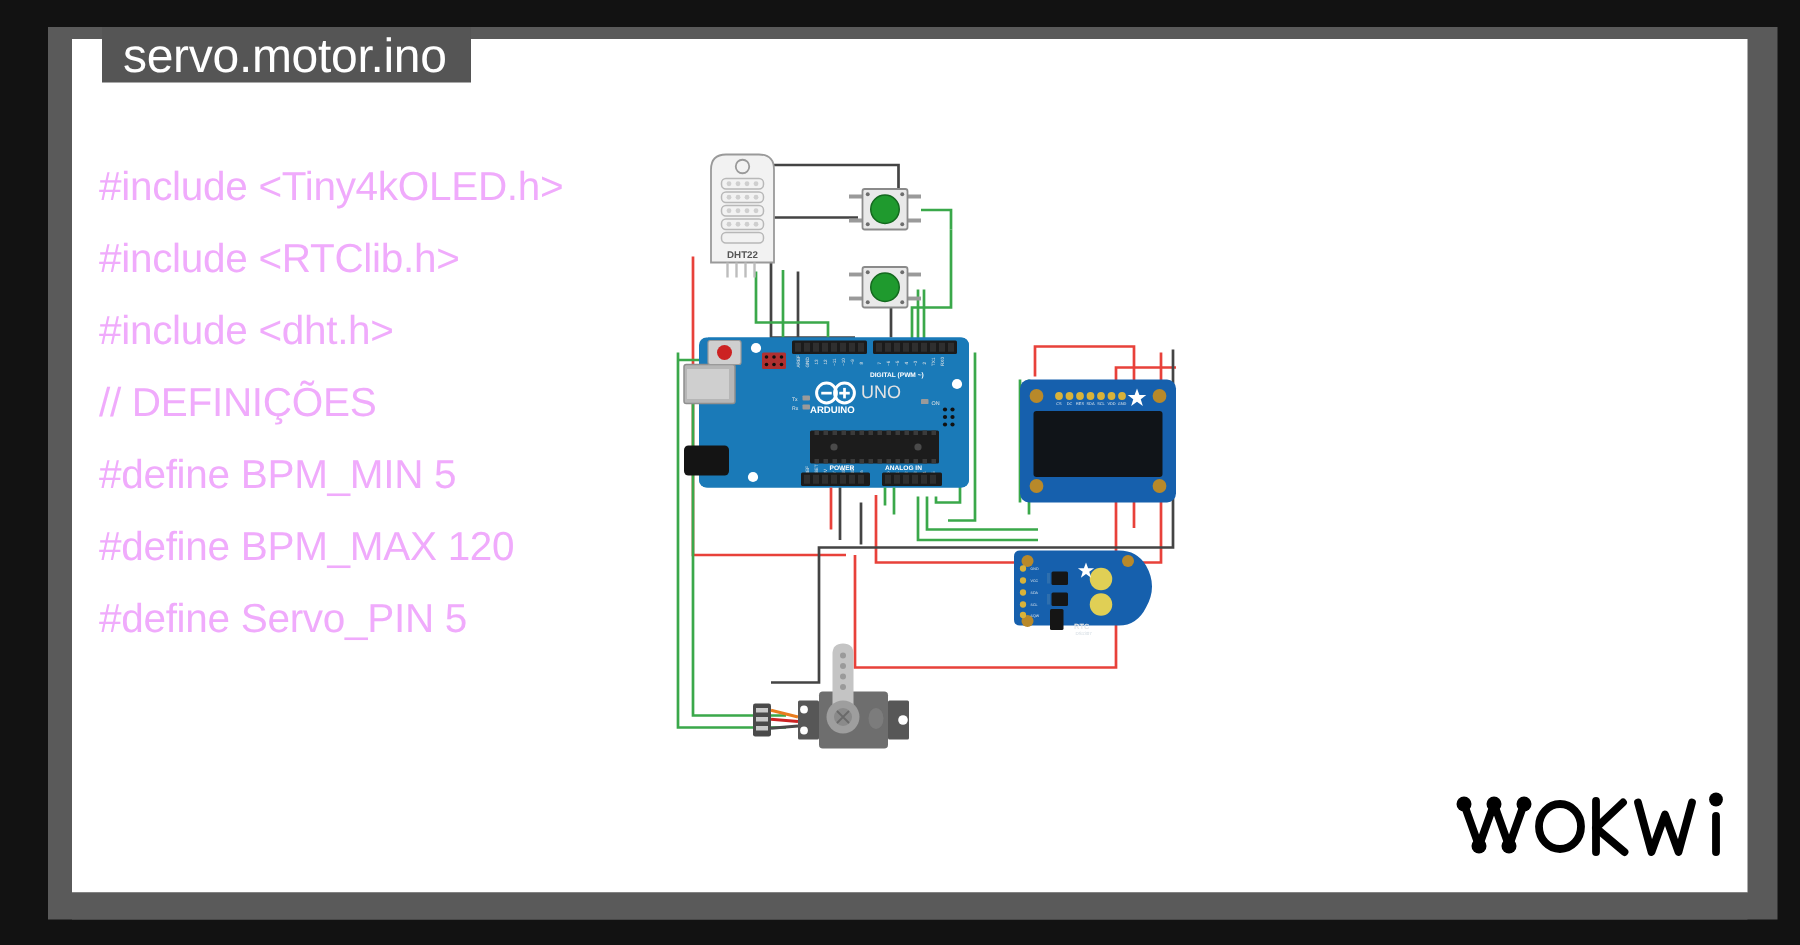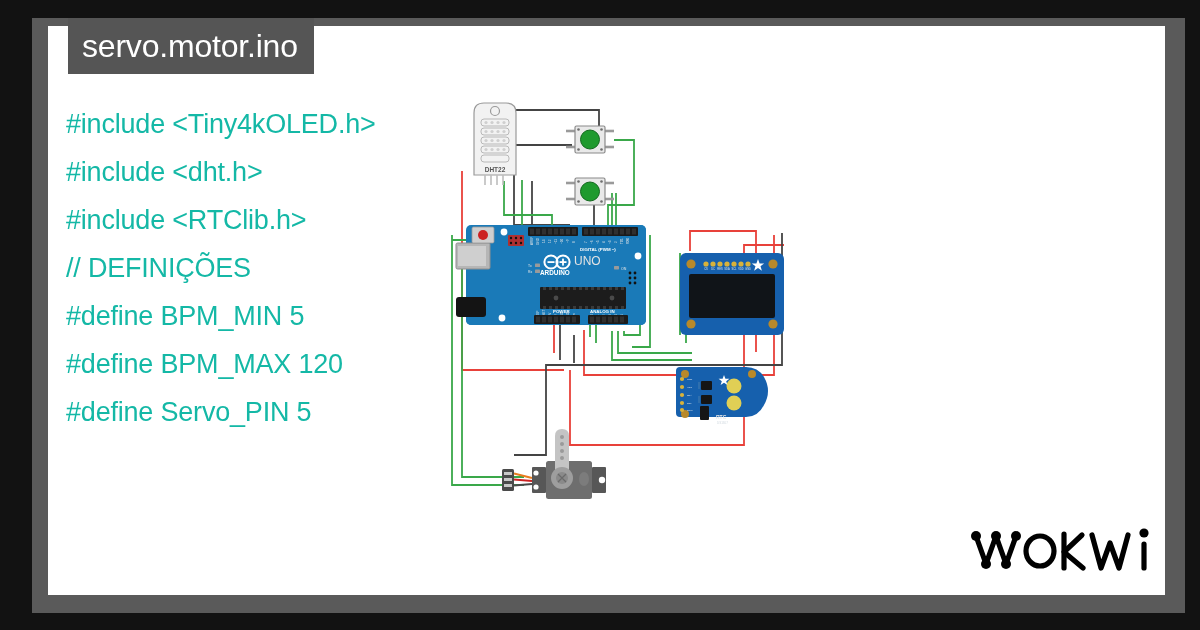--- a/index.html
+++ b/index.html
@@ -22,21 +22,21 @@
     position: absolute;
     left: 48px; top: 26px;
     width: 1117px; height: 569px;
     background: #ffffff;
   }
 
   
   .title-chip {
     position: absolute;
     left: 68px; top: 18px;
-    height: 56px;
+    height: 37px;
     padding: 0 16px 0 14px;
     display: flex; align-items: center;
     background: #555555;
     z-index: 40;
   }
   .title-chip .txt {
     color: #ffffff;
     font-size: 32px;
     line-height: 1;
     letter-spacing: -0.2px;
@@ -45,21 +45,21 @@
 
   
   .code {
     position: absolute;
     left: 66px; top: 100px;
     width: 420px;
     z-index: 30;
     pointer-events: none;
   }
   .code .line {
-    color: #14b8a6;
+    color: #f0abfc;
     font-size: 27px;
     line-height: 48px;
     white-space: pre;
     letter-spacing: -0.2px;
   }
   .code .line.blank { color: transparent; }
 
   
   .bottom-bar {
     position: absolute;
@@ -490,22 +490,22 @@
         <circle cx="60" cy="21" r="11" fill="#9e9e9e"></circle>
         <circle cx="60" cy="21" r="6" fill="#8a8a8a"></circle>
         <path d="M56 17 l8 8 M64 17 l-8 8" stroke="#6a6a6a" stroke-width="1.2"></path>
         <ellipse cx="82" cy="22" rx="5" ry="7" fill="#7c7c7c"></ellipse>
       </g>
     </svg>
   </div>
 
   <div class="code">
     <div class="line">#include &lt;Tiny4kOLED.h&gt;</div>
+    <div class="line">#include &lt;RTClib.h&gt;</div>
     <div class="line">#include &lt;dht.h&gt;</div>
-    <div class="line">#include &lt;RTClib.h&gt;</div>
     <div class="line blank"></div>
     <div class="line">// DEFINIÇÕES</div>
     <div class="line">#define BPM_MIN 5</div>
     <div class="line">#define BPM_MAX 120</div>
     <div class="line">#define Servo_PIN 5</div>
   </div>
 
   <div class="title-chip">
     <span class="txt">servo.motor.ino</span>
   </div>

